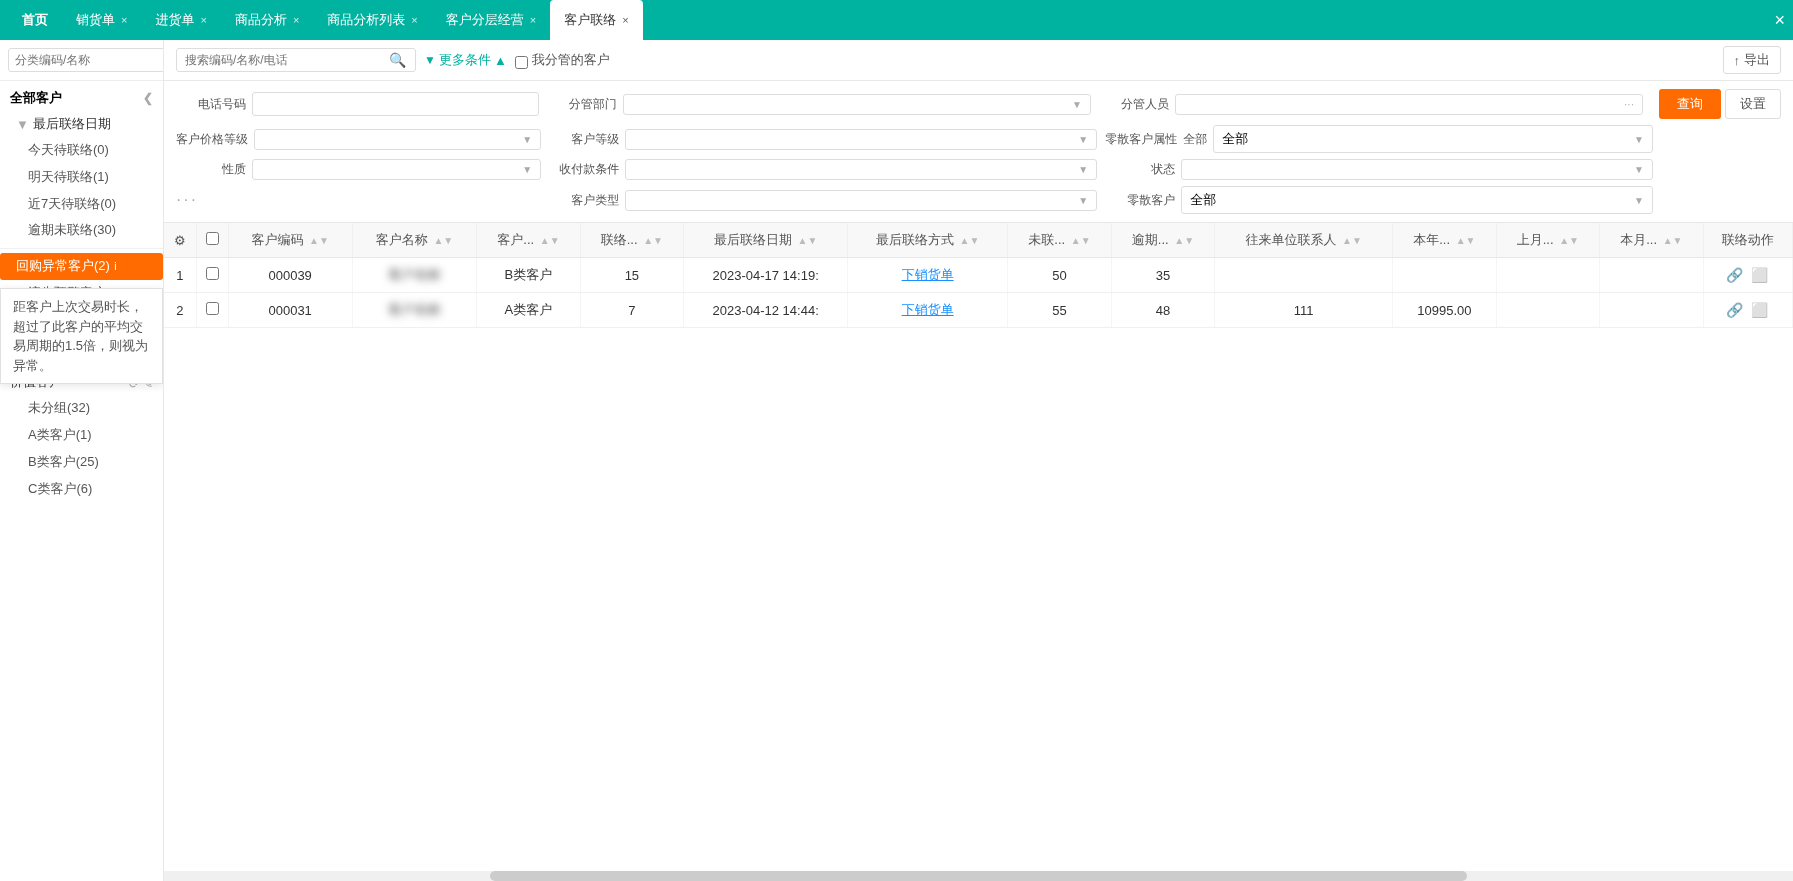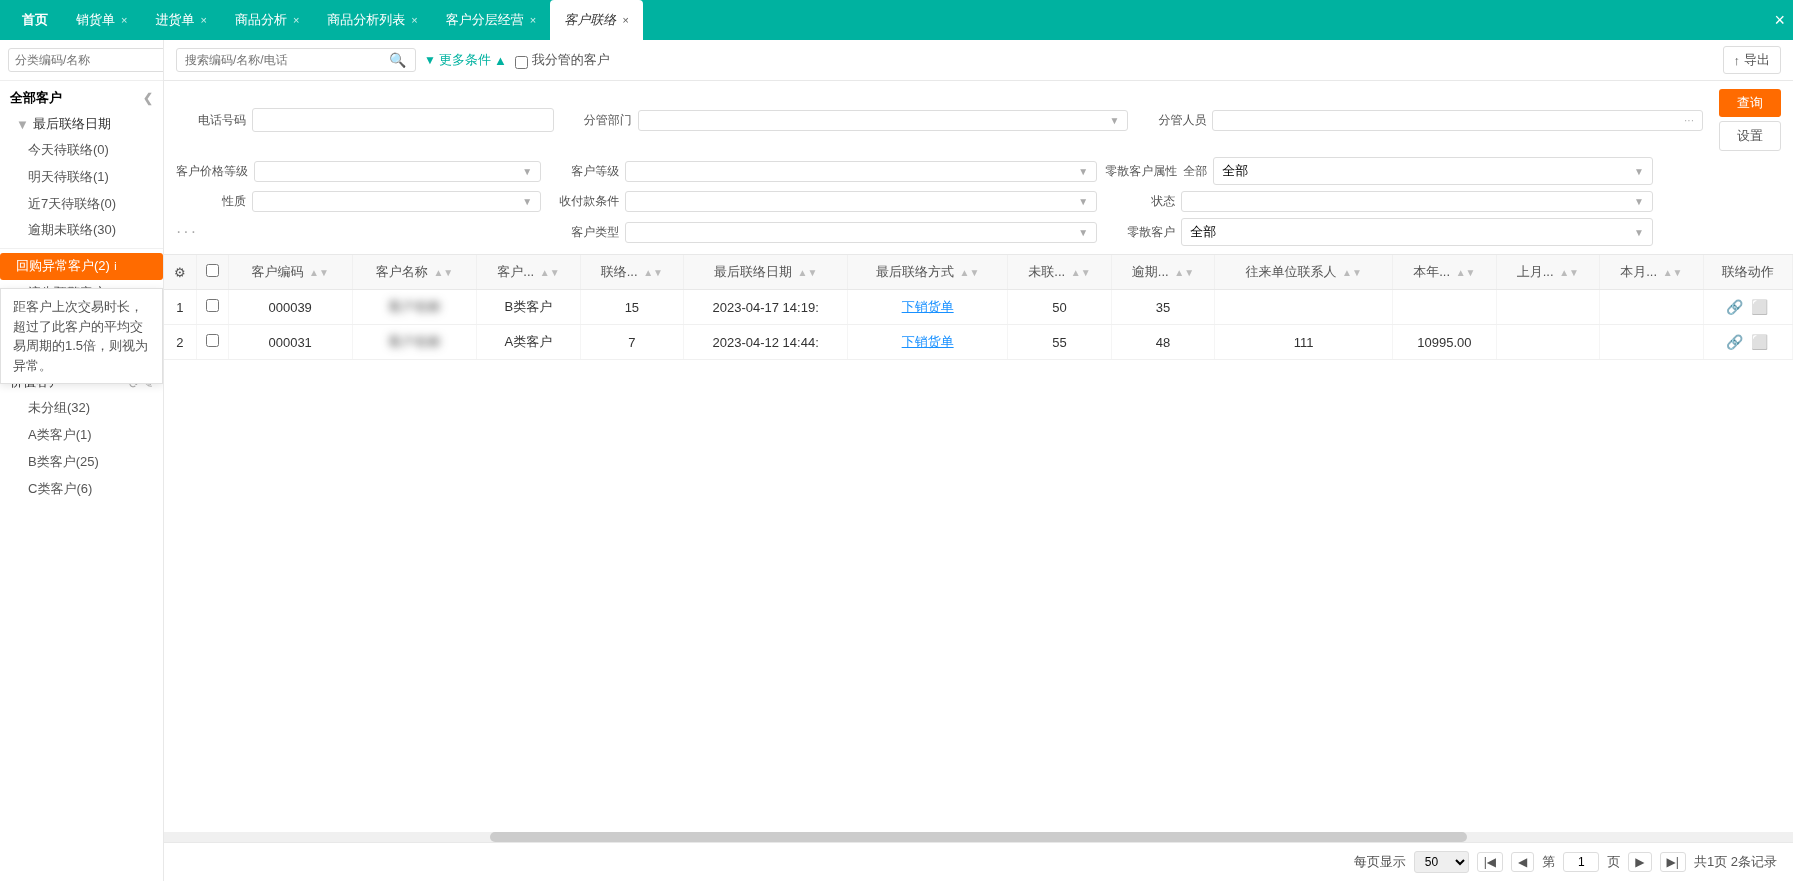--- a/index.html
+++ b/index.html
@@ -9,21 +9,21 @@
     .top-nav {
       display: flex; align-items: center; background: #00b2a0; height: 40px; padding: 0 8px;
       position: relative;
     }
     .nav-tab {
       display: flex; align-items: center; padding: 4px 14px; height: 40px; color: #fff;
       cursor: pointer; font-size: 13px; white-space: nowrap; position: relative;
     }
     .nav-tab.home { font-weight: bold; }
     .nav-tab .close-x { margin-left: 6px; font-size: 11px; opacity: 0.8; }
-    .nav-tab.active { background: #fff; color: #333; border-radius: 4px 4px 0 0; font-style: italic; }
+    .nav-tab.active { background: #fff; color: #333; border-radius: 4px 4px 0 0; }
     .nav-tab.active .close-x { color: #333; }
     .top-nav-right { margin-left: auto; color: #fff; cursor: pointer; font-size: 18px; }
 
     
     .main-layout { display: flex; height: calc(881px - 40px); }
 
     
     .sidebar {
       width: 164px; background: #fff; border-right: 1px solid #e8e8e8;
       display: flex; flex-direction: column; overflow: hidden; flex-shrink: 0;
@@ -113,21 +113,21 @@
     }
     .filter-text { color: #555; font-size: 12px; white-space: nowrap; }
     .query-btn {
       background: #ff6b00; color: #fff; border: none; border-radius: 3px;
       padding: 5px 18px; cursor: pointer; font-size: 13px;
     }
     .setting-btn {
       background: #fff; color: #555; border: 1px solid #ddd; border-radius: 3px;
       padding: 5px 14px; cursor: pointer; font-size: 13px;
     }
-    .filter-action-col { display: flex; flex-direction: column; gap: 4px; margin-left: 8px; }
+    .filter-action-col { display: flex; flex-direction: row; gap: 4px; margin-left: 8px; }
     .more-dots { color: #aaa; cursor: pointer; font-size: 16px; letter-spacing: 2px; }
 
     
     .table-area { flex: 1; overflow: auto; background: #fff; }
     .data-table { width: 100%; border-collapse: collapse; font-size: 12px; }
     .data-table th {
       background: #f8f8f8; border-bottom: 1px solid #e8e8e8; border-right: 1px solid #f0f0f0;
       padding: 8px 6px; text-align: center; font-weight: 500; color: #555;
       white-space: nowrap; position: sticky; top: 0; z-index: 10;
     }
@@ -500,30 +500,14 @@
             </td>
           </tr>
         </tbody>
       </table>
     </div>
 
     <div class="hscroll-bar">
       <div class="hscroll-thumb"></div>
     </div>
 
-    <div class="footer-bar">
-      <span>每页显示</span>
-      <select class="page-size-select">
-        <option>50</option>
-        <option>100</option>
-        <option>200</option>
-      </select>
-      <button class="page-nav-btn">|◀</button>
-      <button class="page-nav-btn">◀</button>
-      <span>第</span>
-      <input type="text" class="page-num-input" value="1" style="">
-      <span>页</span>
-      <button class="page-nav-btn">▶</button>
-      <button class="page-nav-btn">▶|</button>
-      <span>共1页 2条记录</span>
-    </div>
   </div>
 </div>
 
 </body></html>

